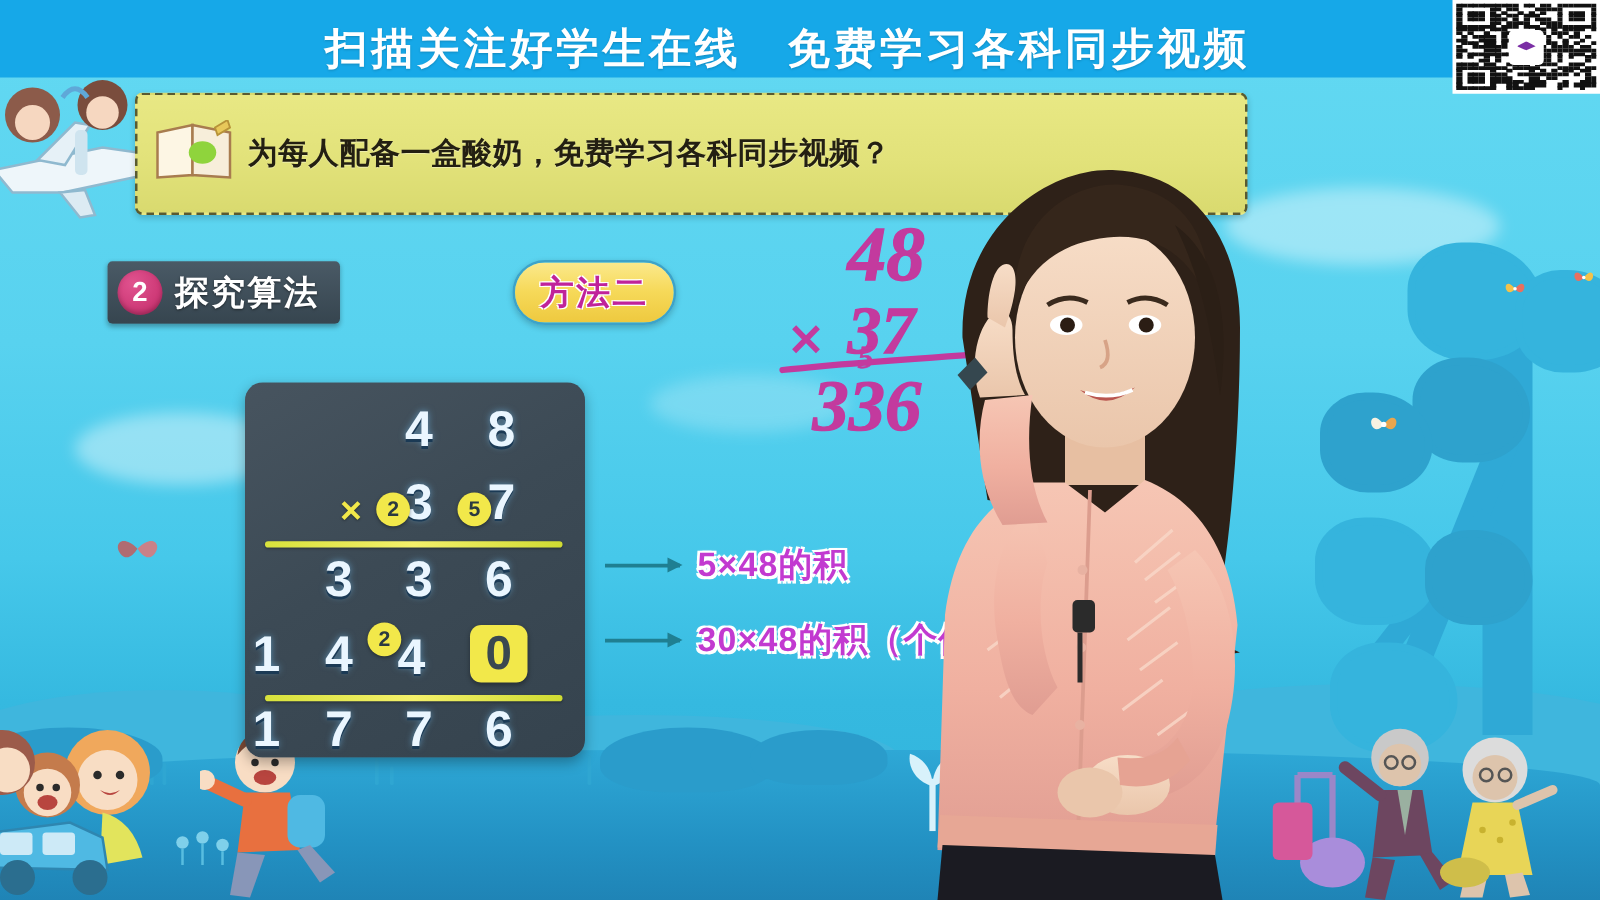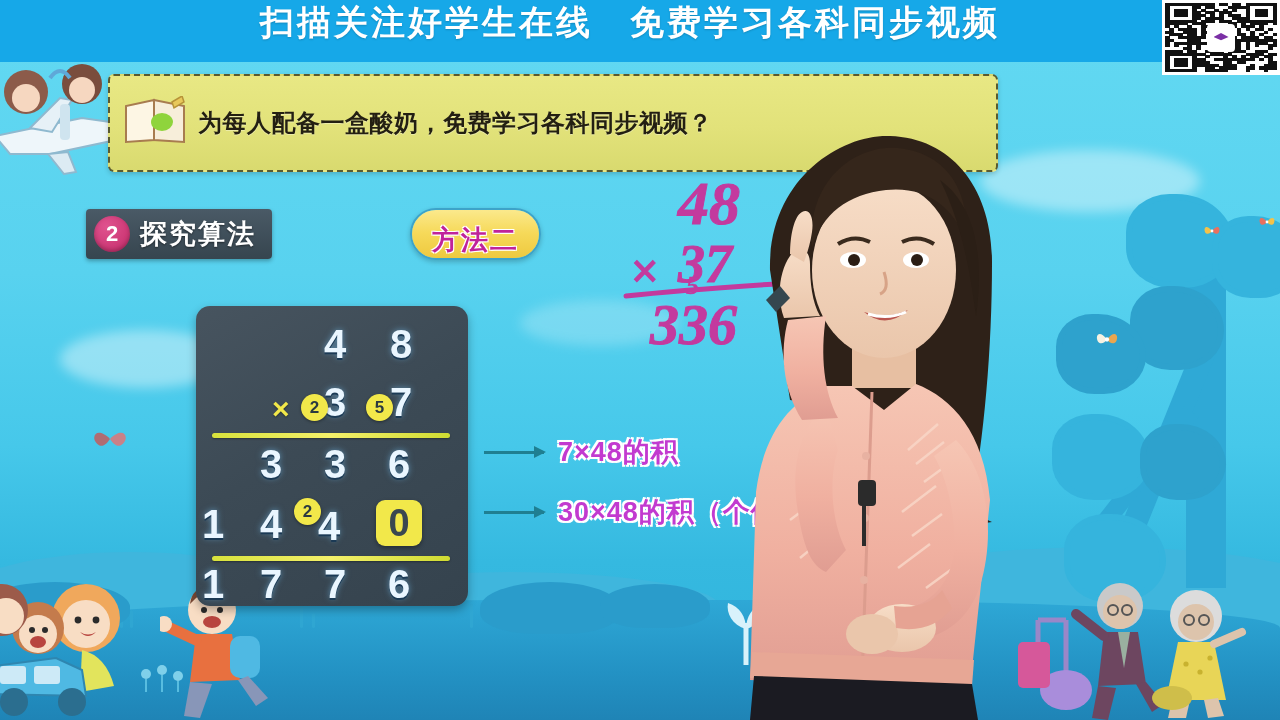--- a/index.html
+++ b/index.html
@@ -40,21 +40,21 @@
     position:absolute; width:18px; height:14px;
   }
 
   
   .toon { position:absolute; }
   .bush { position:absolute; background:#2a9ccb; border-radius:50% 50% 40% 40%; }
 
   
   #banner {
     position:absolute; left:0; top:0; width:1260px; height:62px;
-    background:#16a8e8; display:flex; align-items:flex-start; justify-content:center;
+    background:#16a8e8; display:flex; align-items:flex-end; justify-content:center;
     z-index:40;
   }
   #banner .btxt {
     color:#ffffff; font-size:34px; font-weight:700; letter-spacing:3px;
     white-space:nowrap; text-shadow:0 1px 2px rgba(0,0,0,.18);
   }
   #qr {
     position:absolute; right:0; top:0; width:118px; height:75px;
     background:#ffffff; z-index:41; padding:3px;
     display:flex; align-items:center; justify-content:center;
@@ -108,21 +108,21 @@
   }
 
   
   #methodpill {
     position:absolute; left:410px; top:208px; height:52px; z-index:22;
     display:flex; border-radius:26px; overflow:hidden;
     border:2px solid #3da3c9; box-shadow:0 2px 5px rgba(0,0,0,.22);
   }
   #methodpill .left {
     background:linear-gradient(180deg,#fbe98c 0%, #f6d959 48%, #eec93f 100%);
-    padding:0 20px; display:flex; align-items:flex-end;border-radius:15px;
+    padding:0 20px; display:flex; align-items:center;border-radius:15px;
   }
   #methodpill .left .t {
     font-size:27px; font-weight:700; letter-spacing:2px; color:#c0239a;
     text-shadow: -1px -1px 0 #fff, 1px -1px 0 #fff, -1px 1px 0 #fff, 1px 1px 0 #fff;
   }
   #methodpill .right {
     background:linear-gradient(180deg,#e07ba0 0%, #d45e87 50%, #c84a76 100%);
     padding:0 20px; display:flex; align-items:center;
   }
   #methodpill .right .t {
@@ -812,21 +812,21 @@
     <div class="calrow" style="top:256px;">
       <span class="dg" style="left:6px;   top:0;">1</span>
       <span class="dg" style="left:64px;  top:0;">7</span>
       <span class="dg" style="left:128px; top:0;">7</span>
       <span class="dg" style="left:192px; top:0;">6</span>
     </div>
   </div>
 
   <div class="annot" style="left:484px; top:434px;">
     <span class="arrow"></span>
-    <span class="txt">7×48的积</span>
+    <span class="txt">5×48的积</span>
   </div>
   <div class="annot" style="left:484px; top:494px;">
     <span class="arrow"></span>
     <span class="txt">30×48的积（个位的0</span>
   </div>
 
   <div id="presenter">
     <svg width="430" height="600" viewBox="0 0 430 600">
       <defs>
         <linearGradient id="cardi" x1="0" y1="0" x2="0" y2="1">

